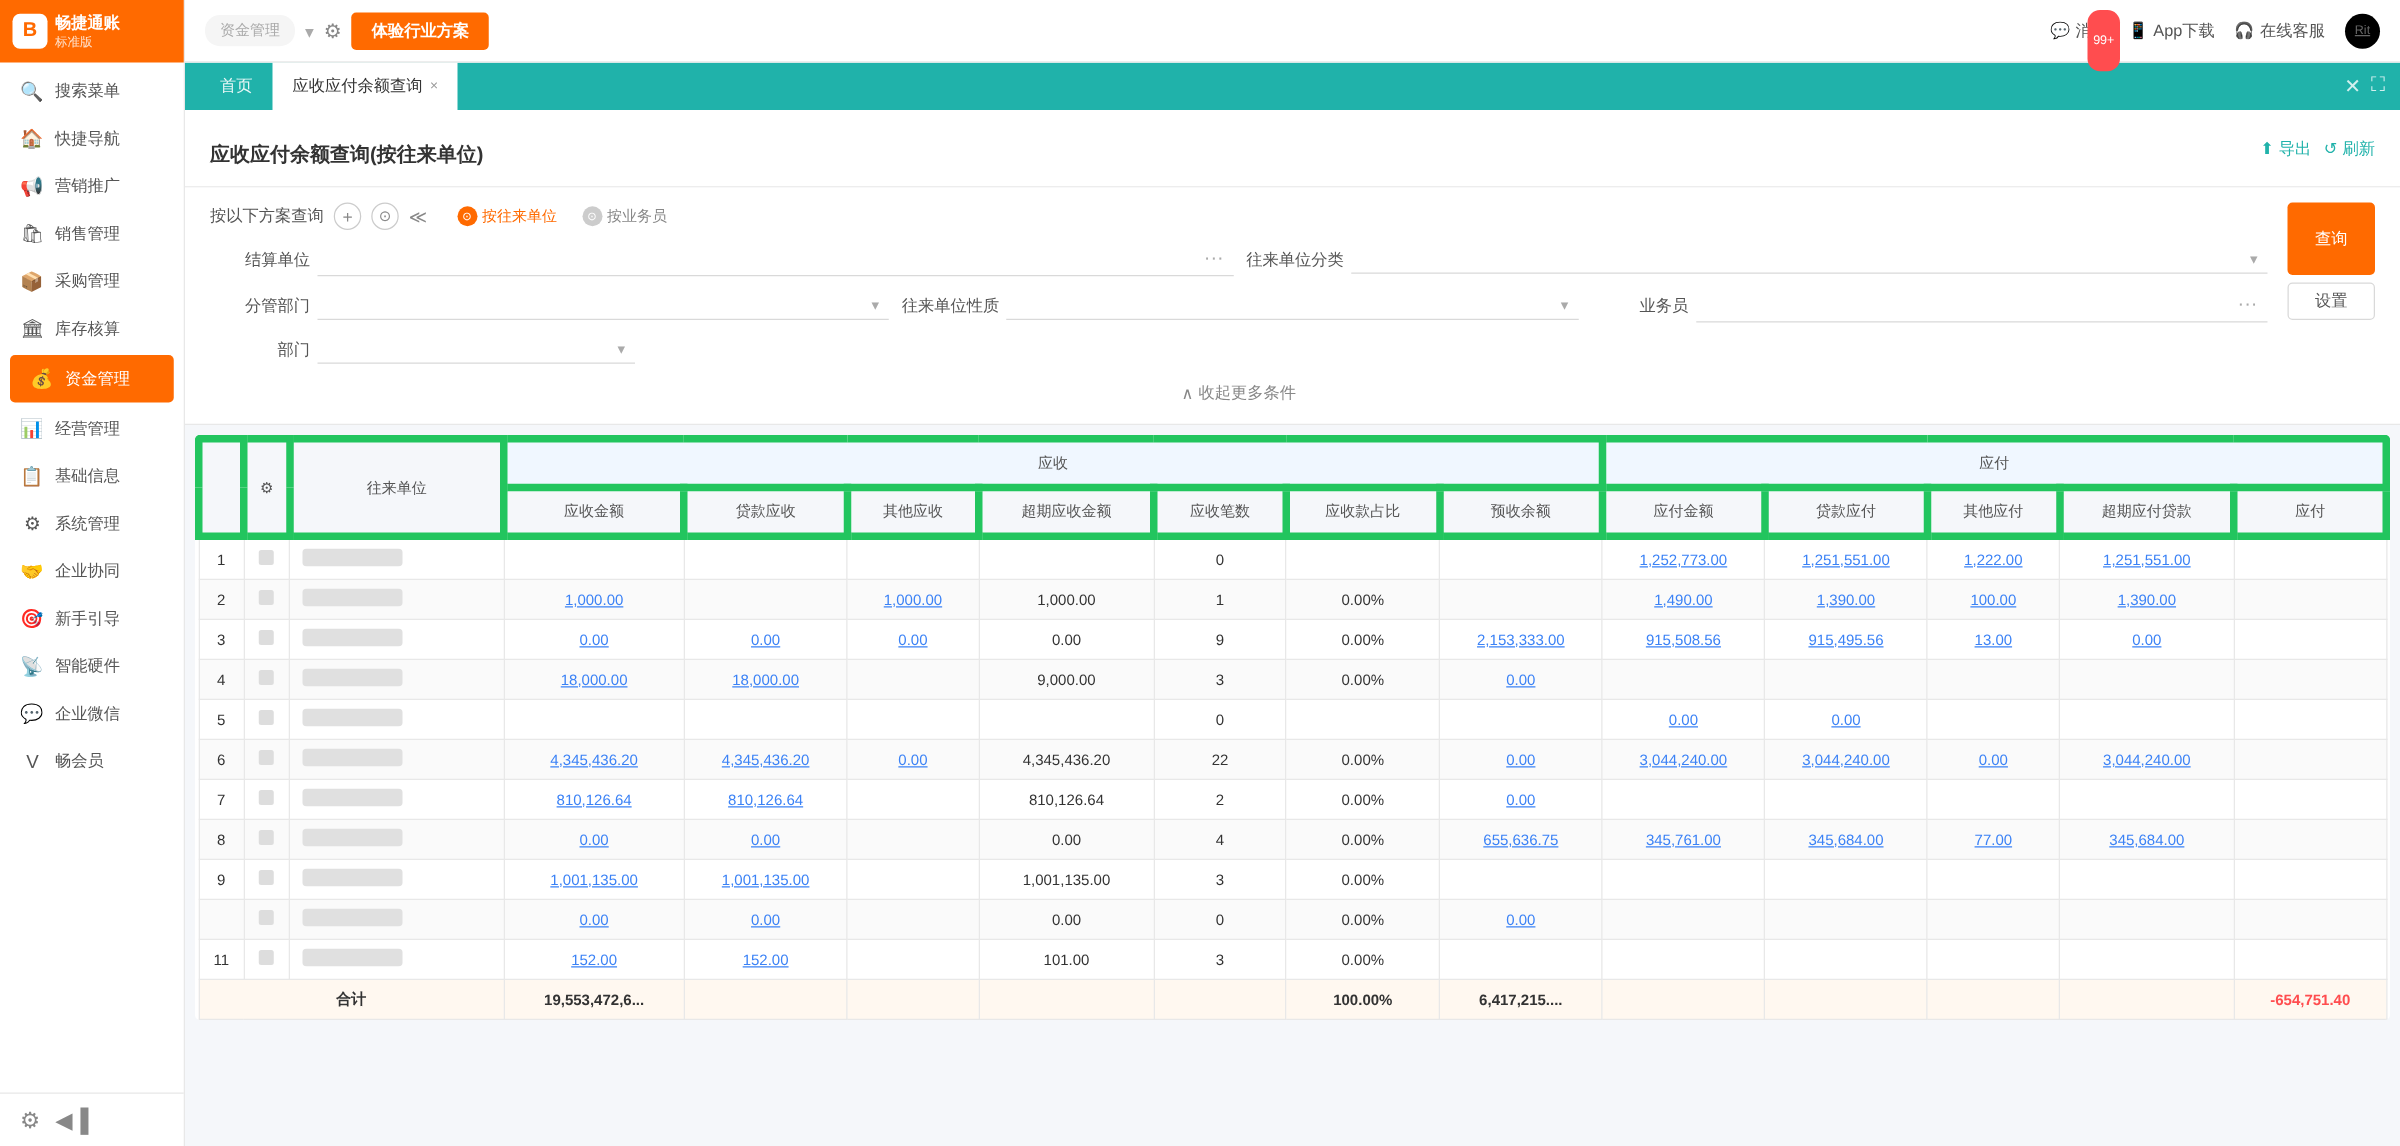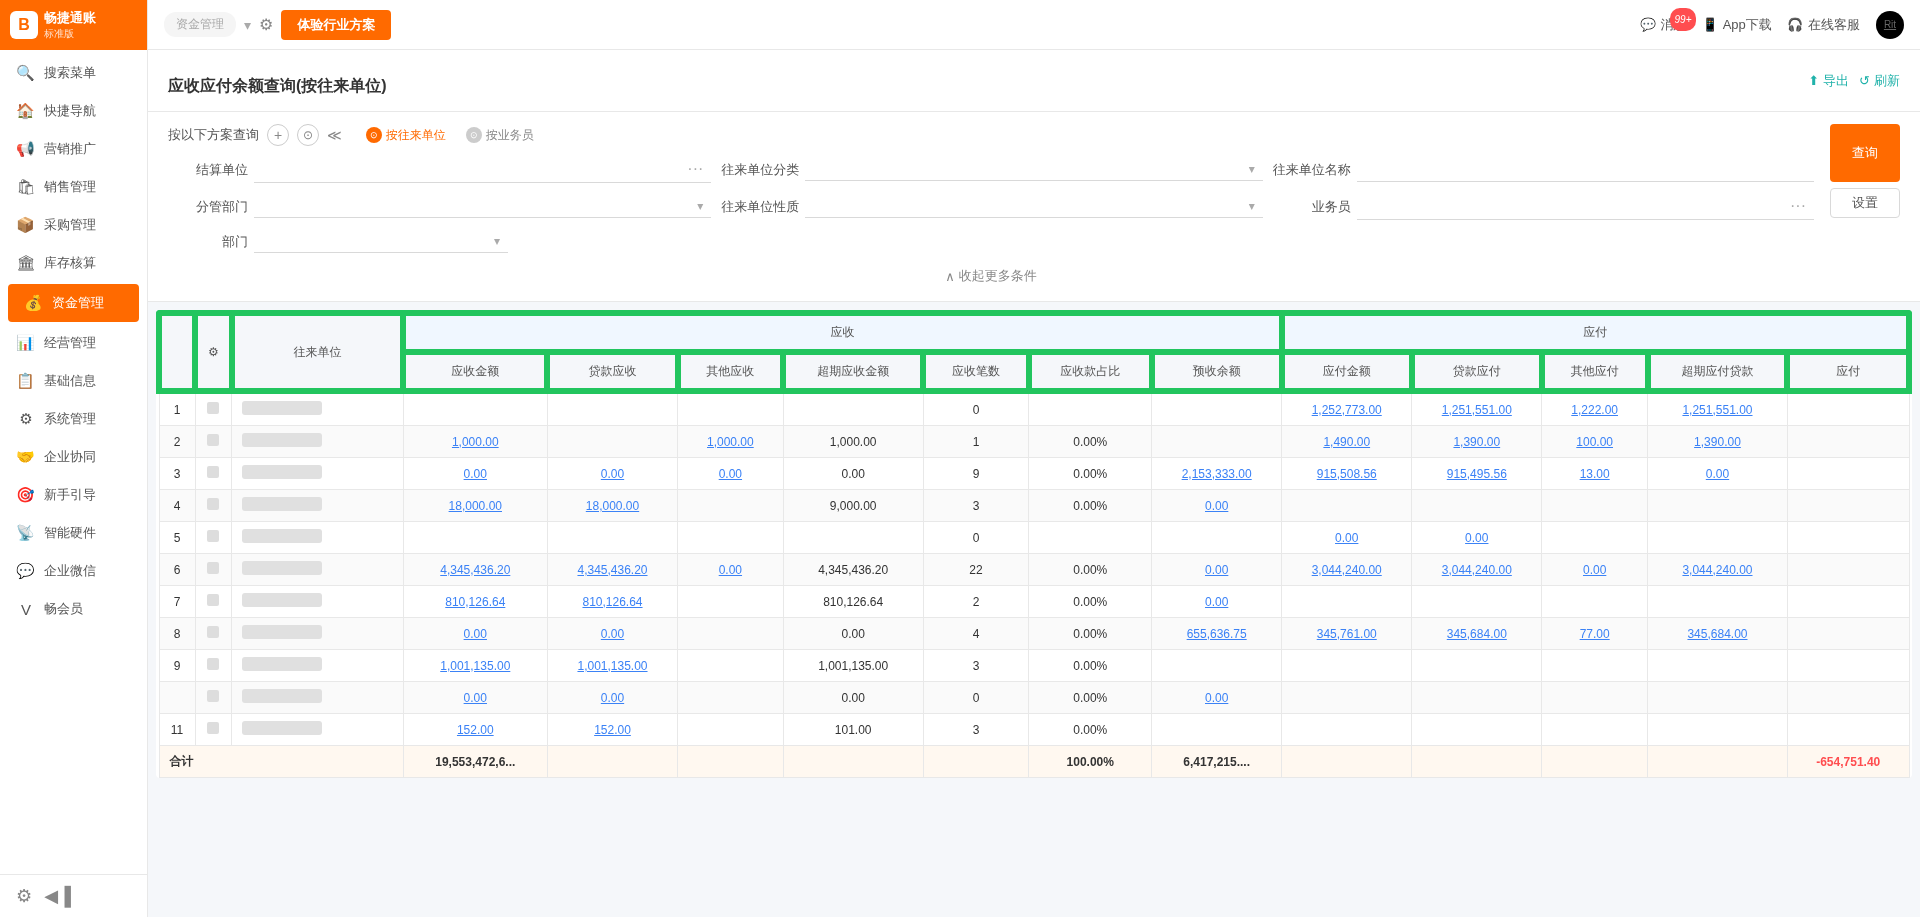--- a/index.html
+++ b/index.html
@@ -35,21 +35,21 @@
       background: #fff; border-bottom: 1px solid #e8e8e8; display: flex; align-items: center;
       padding: 0 16px; gap: 10px; z-index: 99;
     }
     .topbar-left { display: flex; align-items: center; gap: 8px; flex: 1; }
     .topbar-breadcrumb { font-size: 12px; color: #aaa; background: #f5f5f5; padding: 4px 12px; border-radius: 12px; }
     .topbar-arrow { color: #aaa; font-size: 14px; cursor: pointer; }
     .topbar-gear { color: #888; font-size: 16px; cursor: pointer; }
     .topbar-trial { background: #ff6a00; color: #fff; padding: 6px 16px; border-radius: 4px; cursor: pointer; font-size: 13px; font-weight: bold; border: none; }
     .topbar-right { display: flex; align-items: center; gap: 16px; }
     .topbar-msg { display: flex; align-items: center; gap: 4px; cursor: pointer; color: #555; font-size: 13px; position: relative; }
-    .badge { background: #ff4d4f; color: #fff; font-size: 10px; border-radius: 10px; padding: 6px 5px; position: absolute; top: -8px; right: -10px; font-style: italic; }
+    .badge { background: #ff4d4f; color: #fff; font-size: 10px; border-radius: 10px; padding: 19px 5px; position: absolute; top: -8px; right: -10px; }
     .topbar-app { display: flex; align-items: center; gap: 4px; cursor: pointer; color: #555; font-size: 13px; }
     .topbar-service { display: flex; align-items: center; gap: 4px; cursor: pointer; color: #555; font-size: 13px; }
     .topbar-user { background: #000000; border-radius: 50%; width: 28px; height: 28px; cursor: pointer; display: flex; align-items: center; justify-content: center; font-size: 10px; color: #666; text-decoration: underline; }
 
     
     .main { margin-left: 148px; margin-top: 50px; height: calc(100vh - 50px); display: flex; flex-direction: column; }
 
     
     .tabbar {
       background: #20b2aa; display: flex; align-items: center; padding: 0 12px; height: 38px;
@@ -233,20 +233,33 @@
     <div class="topbar-service">
       <span>🎧</span>
       <span>在线客服</span>
     </div>
     <div class="topbar-user">Rit</div>
   </div>
 </div>
 
 <div class="main">
 
+  <div class="tabbar">
+    <div class="tab home-tab">
+      <span>首页</span>
+    </div>
+    <div class="tab active">
+      <span>应收应付余额查询</span>
+      <span class="tab-close">×</span>
+    </div>
+    <div class="tabbar-actions">
+      <span class="tabbar-action-btn">✕</span>
+      <span class="tabbar-action-btn">⛶</span>
+    </div>
+  </div>
 
   <div class="page-content">
 
     <div class="page-header">
       <h2 class="page-title">应收应付余额查询(按往来单位)</h2>
       <div class="page-actions">
         <div class="btn-export">
           <span>⬆</span>
           <span>导出</span>
         </div>
@@ -284,24 +297,20 @@
                 <input class="filter-input" style="border: none; padding: 0px;" placeholder="">
                 <span class="filter-dots">···</span>
               </div>
             </div>
             <div class="filter-group">
               <span class="filter-group-label">往来单位分类</span>
               <div class="filter-select">
                 <span></span>
                 <span class="filter-chevron">▾</span>
               </div>
-            </div>
-            <div class="filter-group">
-              <span class="filter-group-label">往来单位名称</span>
-              <input class="filter-input" style="">
             </div>
           </div>
 
           <div class="filter-row">
             <div class="filter-group">
               <span class="filter-group-label">分管部门</span>
               <div class="filter-select">
                 <span></span>
                 <span class="filter-chevron">▾</span>
               </div>
@@ -557,21 +566,21 @@
     <td class=""></td>
     <td class=""></td>
     <td class=""></td>
     <td class=""></td>
     <td class=""></td>
     <td></td>
   </tr>
             </tbody>
           <tfoot>
             <tr>
-              <td colspan="3" style="text-align:left; font-weight:bold;">合计</td>
+              <td colspan="3" style="text-align:center; font-weight:bold;">合计</td>
               <td class="link">19,553,472,6...</td>
               <td></td>
               <td></td>
               <td></td>
               <td></td>
               <td>100.00%</td>
               <td>6,417,215....</td>
               <td></td>
               <td></td>
               <td></td>

